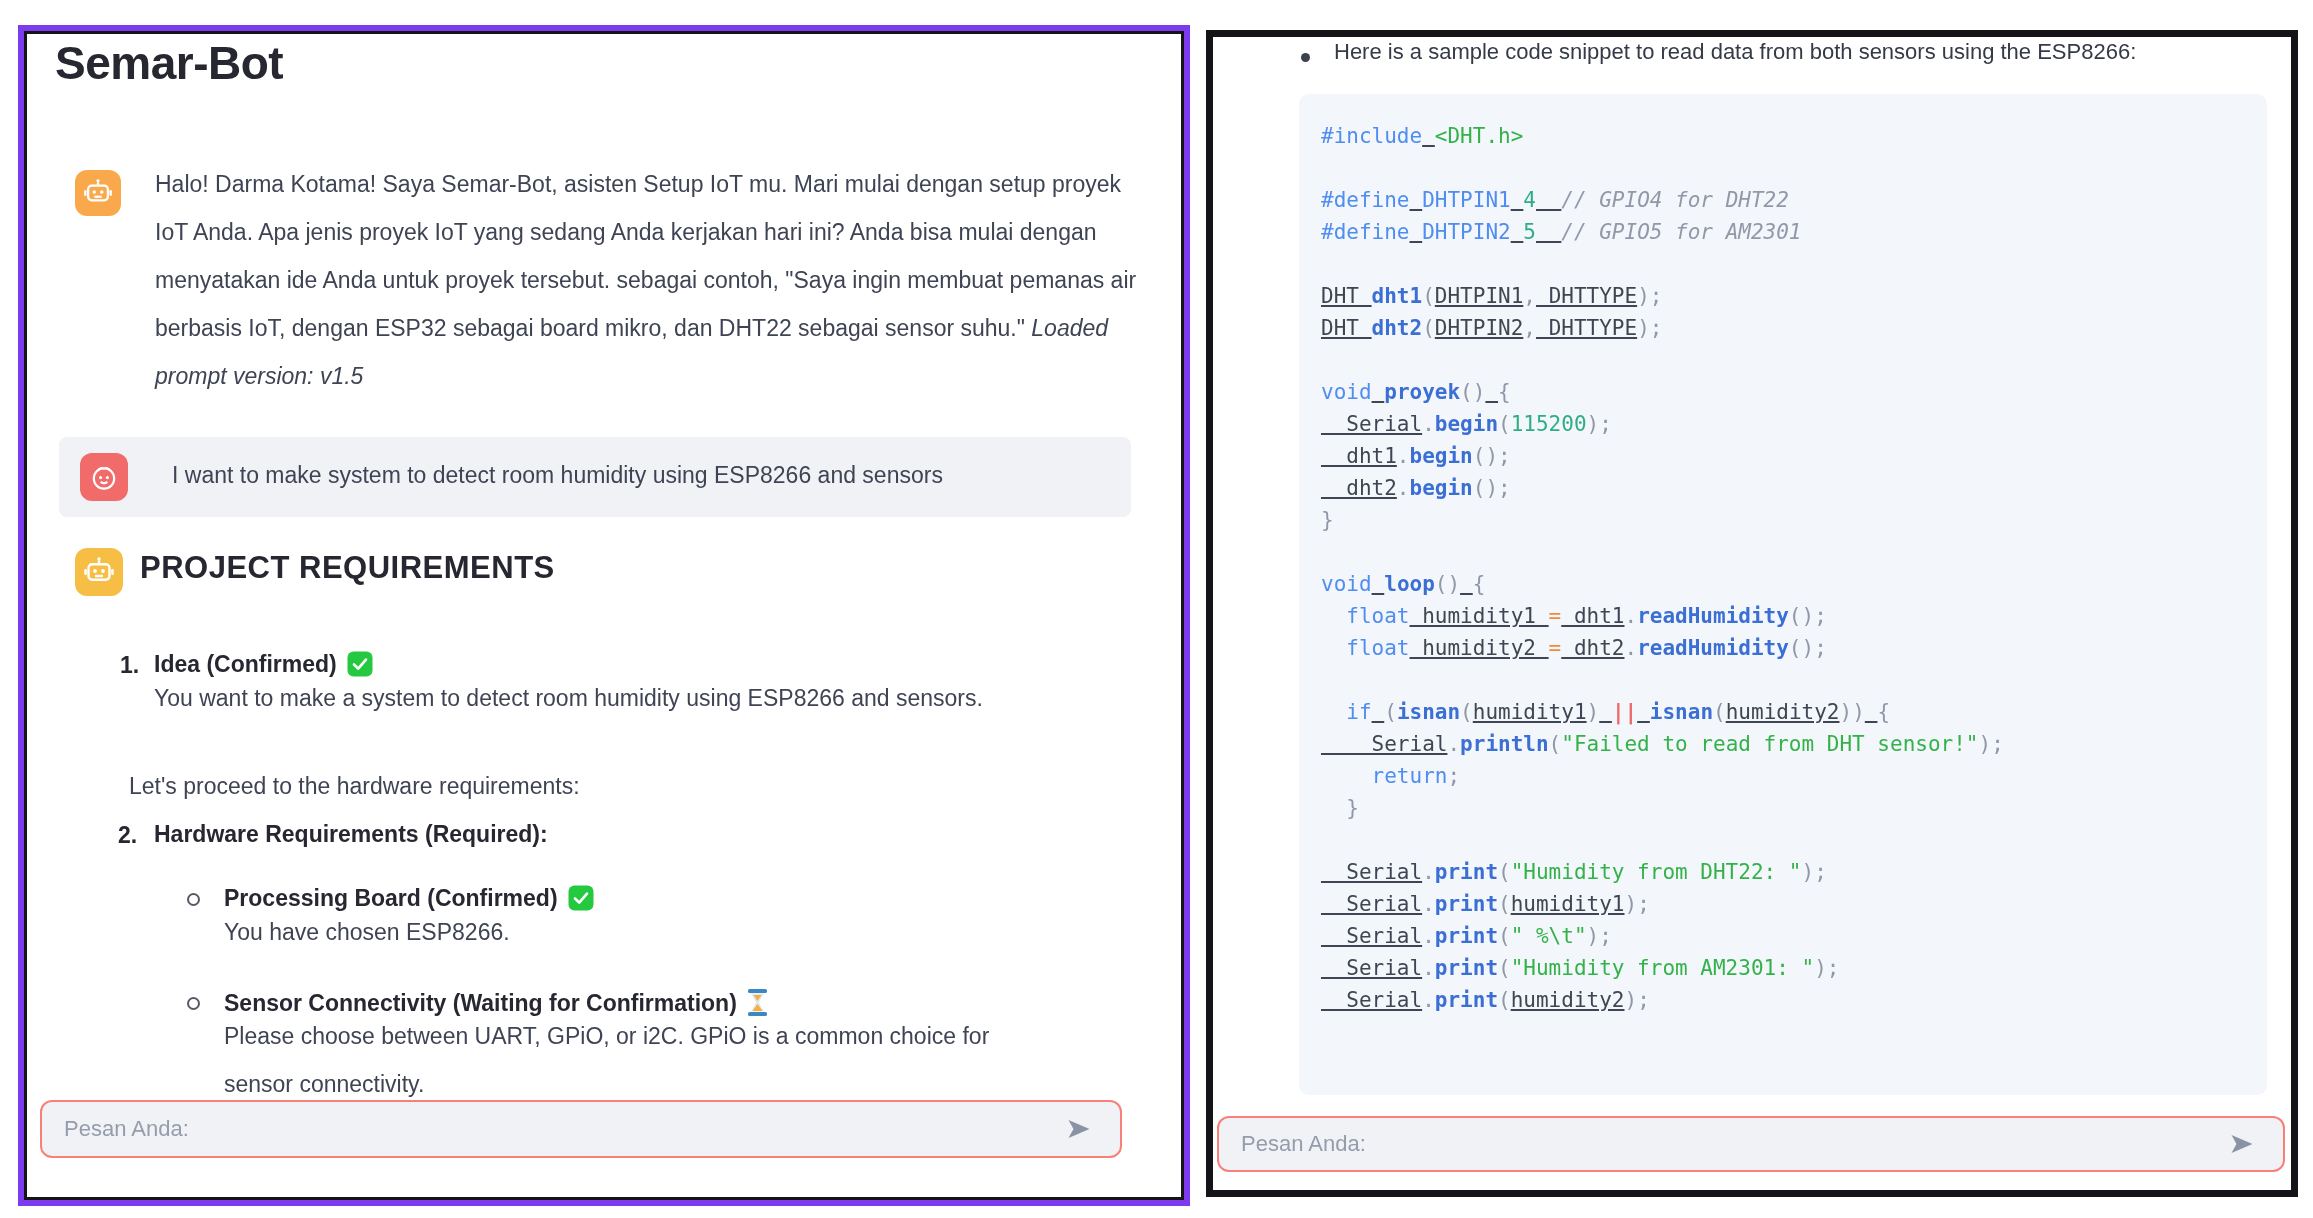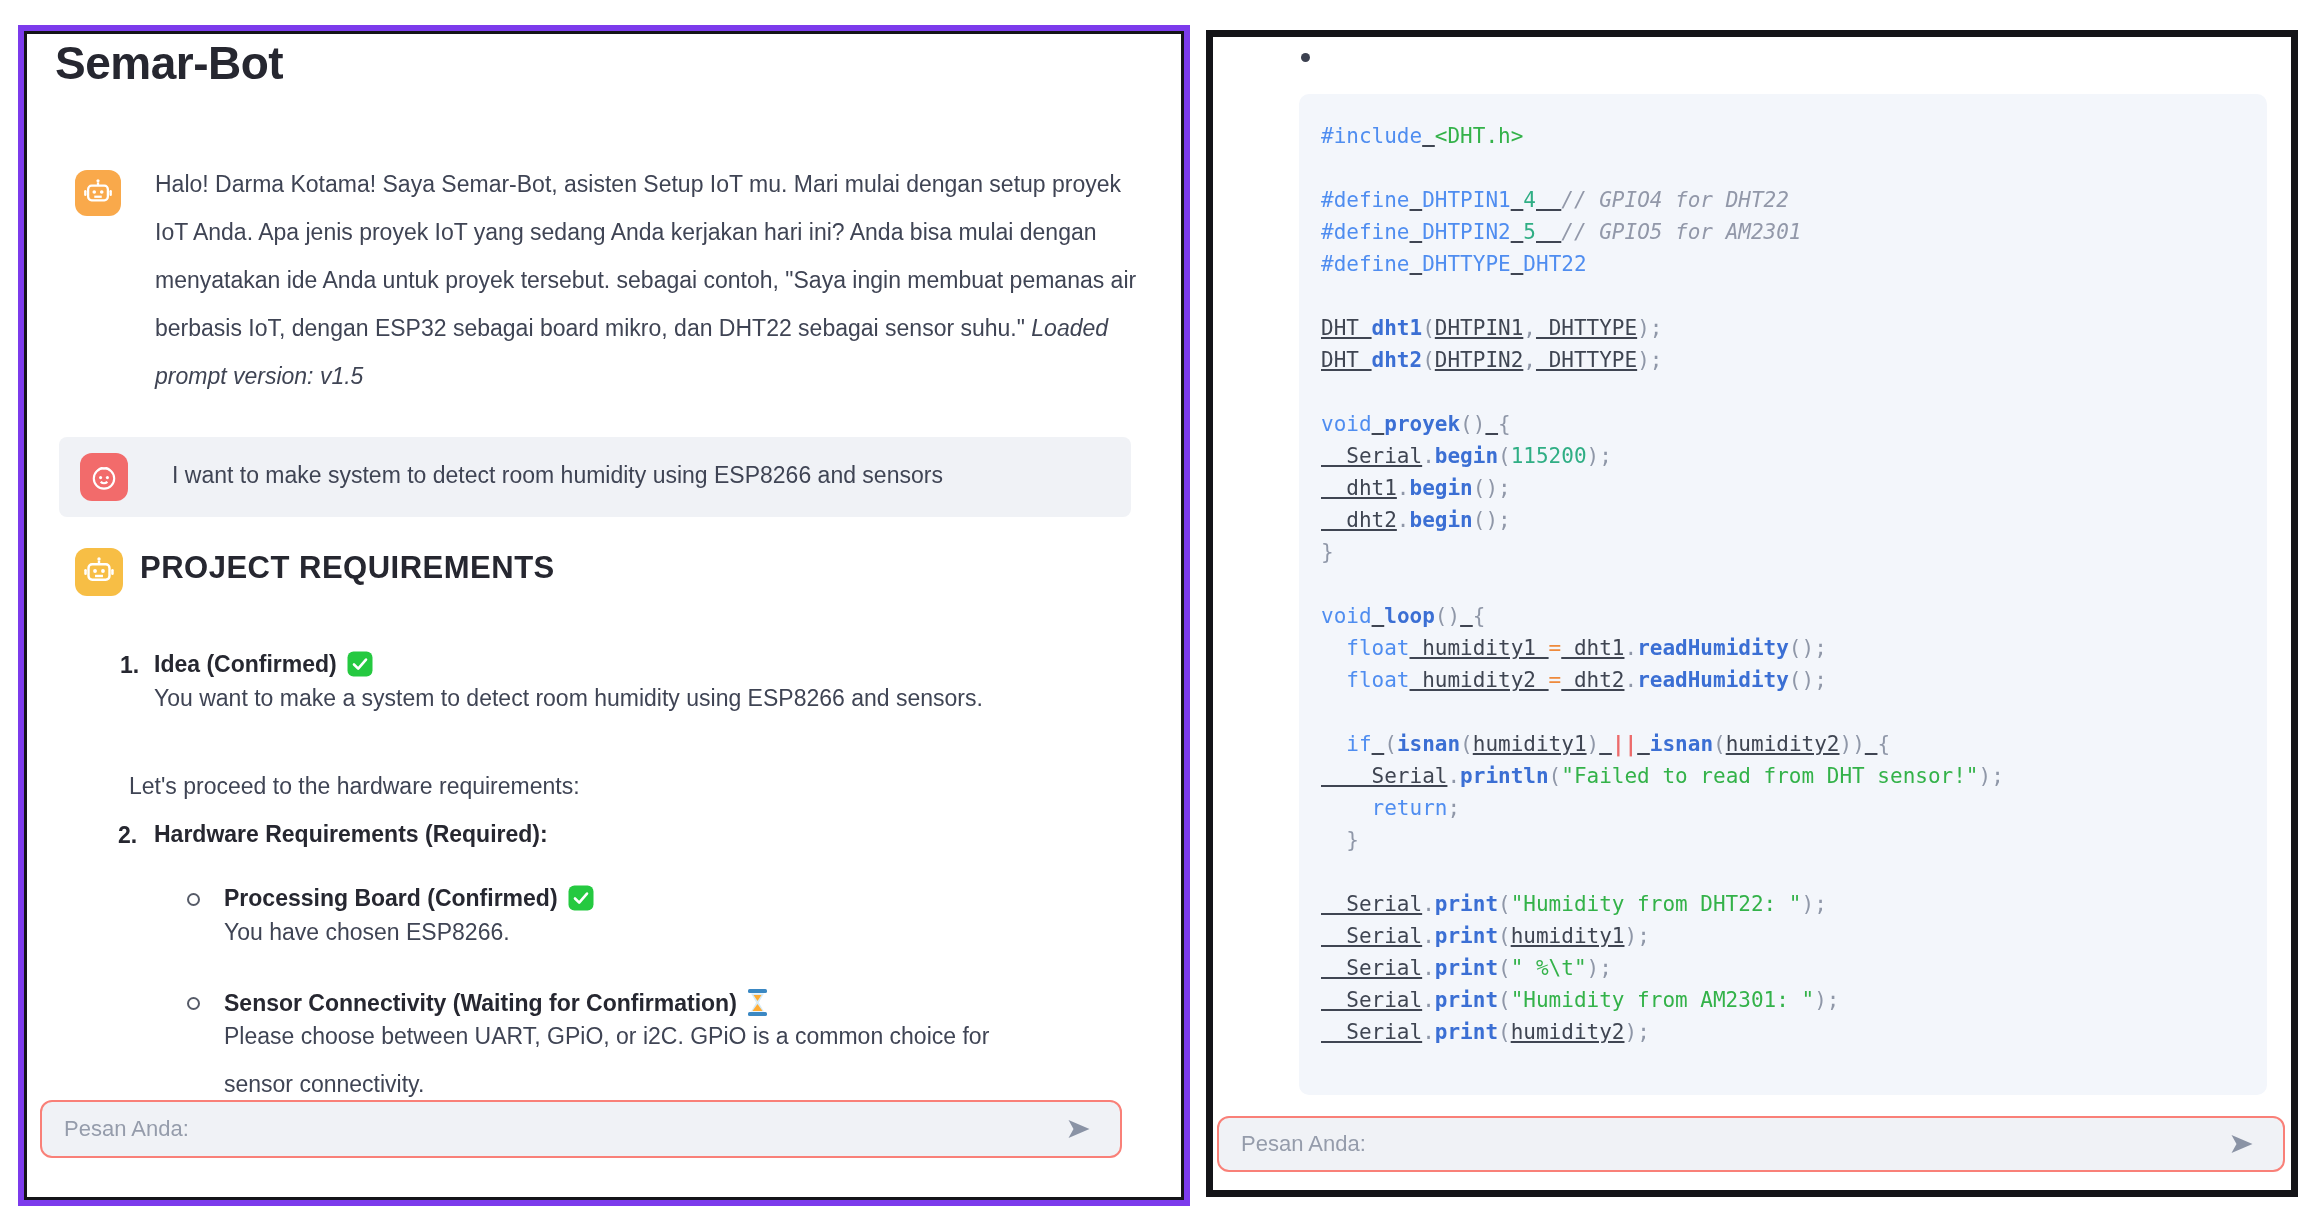--- a/index.html
+++ b/index.html
@@ -167,28 +167,28 @@
           </svg>
       </button>
     </div>
   </div>
 </div>
 
 <div class="panel-right">
   <div class="panel-right-inner">
 
     <span class="bullet-dot"></span>
+    <p class="bullet-text">Here is a sample code snippet to read data from both sensors using the ESP8266:</p>
 
     <div class="code-block">
       <div>
           <div class="code-line"><span class="tok-kw">#include</span><span class="tok-pl"> </span><span class="tok-str">&lt;DHT.h&gt;</span></div>
           <div class="code-line">&nbsp;</div>
           <div class="code-line"><span class="tok-kw">#define</span><span class="tok-pl"> </span><span class="tok-kw">DHTPIN1</span><span class="tok-pl"> </span><span class="tok-num">4</span><span class="tok-pl">  </span><span class="tok-com">// GPIO4 for DHT22</span></div>
           <div class="code-line"><span class="tok-kw">#define</span><span class="tok-pl"> </span><span class="tok-kw">DHTPIN2</span><span class="tok-pl"> </span><span class="tok-num">5</span><span class="tok-pl">  </span><span class="tok-com">// GPIO5 for AM2301</span></div>
-          <div class="code-line"><span class="tok-kw">#define</span><span class="tok-pl"> </span><span class="tok-kw">DHTTYPE</span><span class="tok-pl"> </span><span class="tok-kw">DHT22</span></div>
           <div class="code-line">&nbsp;</div>
           <div class="code-line"><span class="tok-pl">DHT </span><span class="tok-fn">dht1</span><span class="tok-pun">(</span><span class="tok-pl">DHTPIN1</span><span class="tok-pun">,</span><span class="tok-pl"> DHTTYPE</span><span class="tok-pun">);</span></div>
           <div class="code-line"><span class="tok-pl">DHT </span><span class="tok-fn">dht2</span><span class="tok-pun">(</span><span class="tok-pl">DHTPIN2</span><span class="tok-pun">,</span><span class="tok-pl"> DHTTYPE</span><span class="tok-pun">);</span></div>
           <div class="code-line">&nbsp;</div>
           <div class="code-line"><span class="tok-kw">void</span><span class="tok-pl"> </span><span class="tok-fn">proyek</span><span class="tok-pun">()</span><span class="tok-pl"> </span><span class="tok-pun">{</span></div>
           <div class="code-line"><span class="tok-pl">  Serial</span><span class="tok-pun">.</span><span class="tok-fn">begin</span><span class="tok-pun">(</span><span class="tok-num">115200</span><span class="tok-pun">);</span></div>
           <div class="code-line"><span class="tok-pl">  dht1</span><span class="tok-pun">.</span><span class="tok-fn">begin</span><span class="tok-pun">();</span></div>
           <div class="code-line"><span class="tok-pl">  dht2</span><span class="tok-pun">.</span><span class="tok-fn">begin</span><span class="tok-pun">();</span></div>
           <div class="code-line"><span class="tok-pun">}</span></div>
           <div class="code-line">&nbsp;</div>

